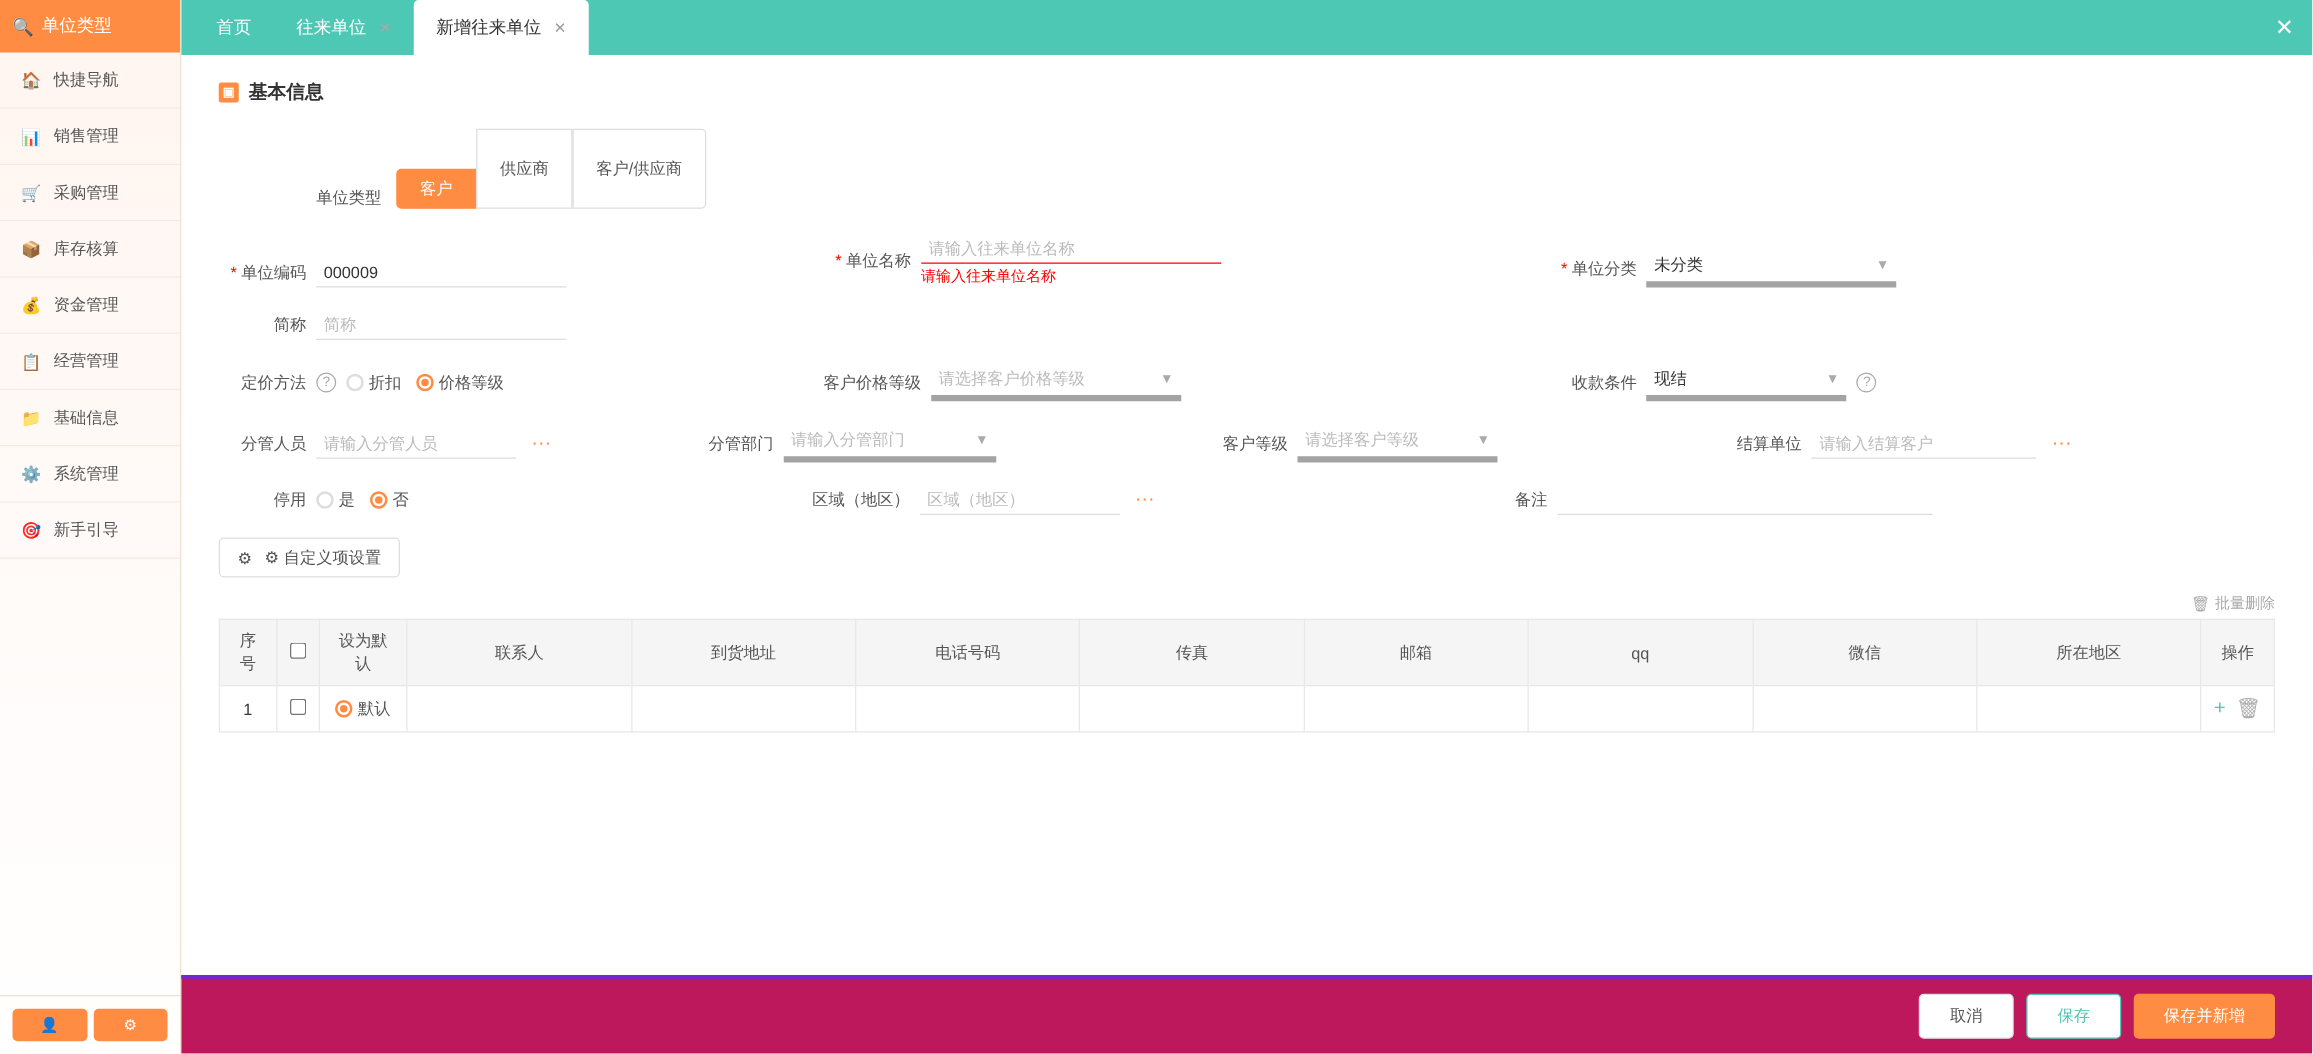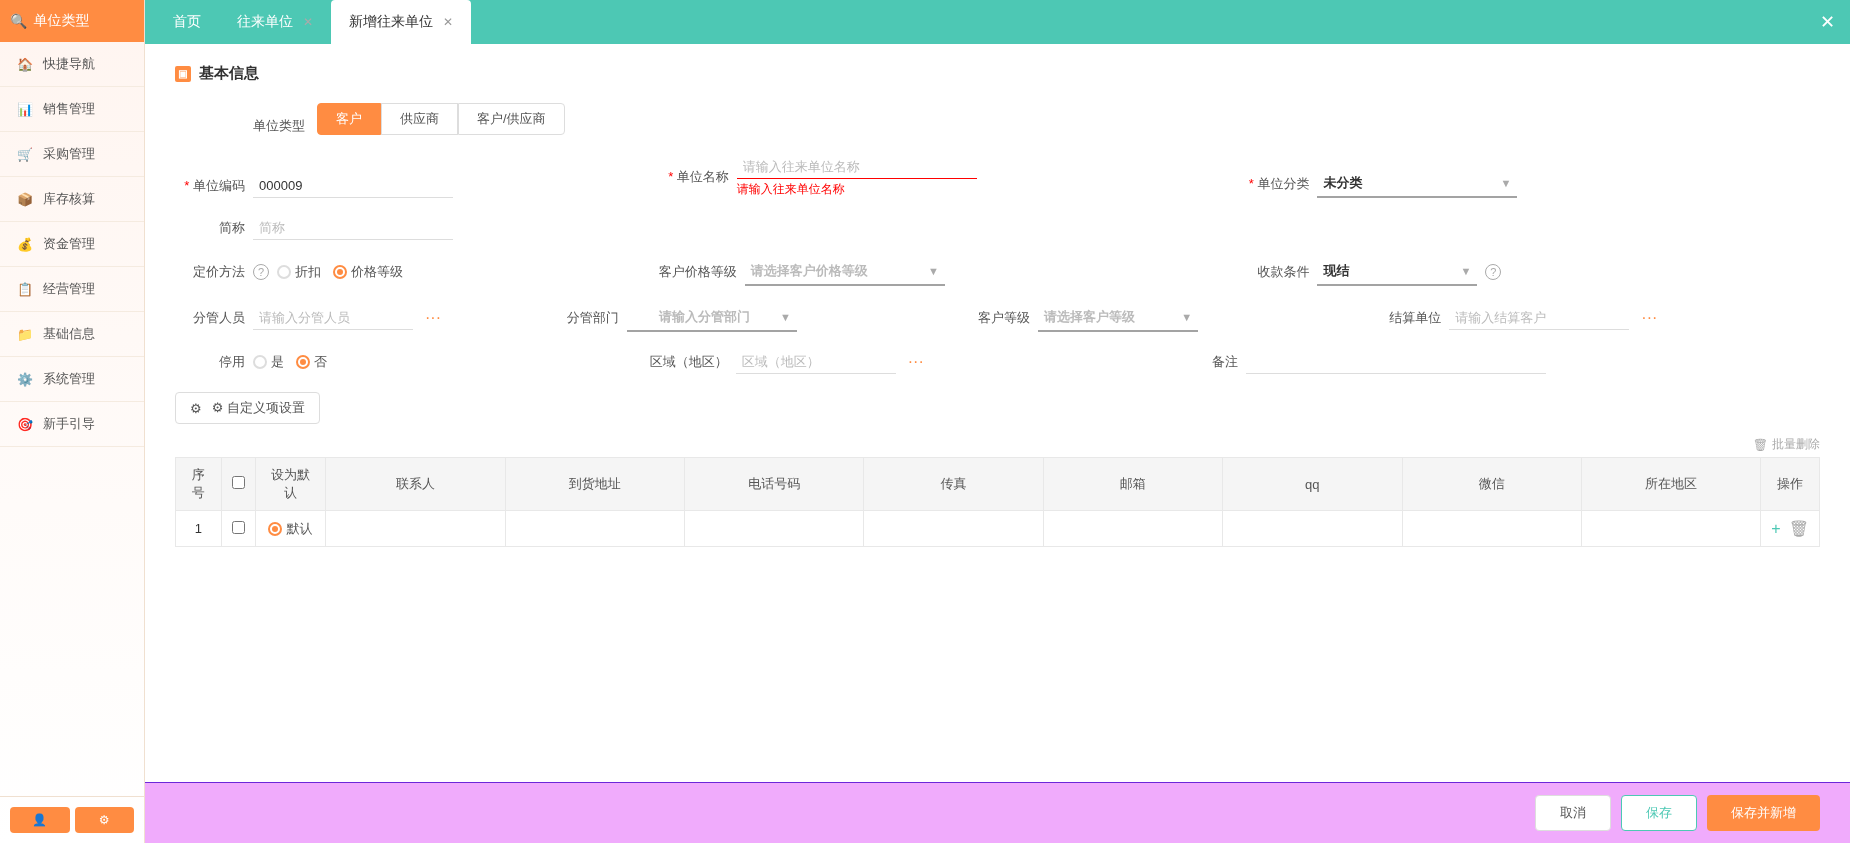--- a/index.html
+++ b/index.html
@@ -146,20 +146,21 @@
       border: 1px solid #ddd;
       background: white;
       cursor: pointer;
       font-size: 13px;
       color: #555;
     }
     .unit-type-btn.active {
       background: #ff8c42;
       color: white;
       border-color: #ff8c42;
+      margin-top: 32px;
     }
     .unit-type-btn:first-child { border-radius: 4px 0 0 4px; }
     .unit-type-btn:last-child { border-radius: 0 4px 4px 0; }
 
     
     .form-row {
       display: flex;
       align-items: flex-end;
       margin-bottom: 18px;
       gap: 0;
@@ -196,28 +197,27 @@
     .form-input::placeholder { color: #bbb; }
     .error-text {
       color: red;
       font-size: 12px;
       margin-top: 2px;
       display: block;
     }
     .form-select {
       display: flex;
       align-items: center;
-      border-bottom: 2px solid #a3a3a3;
+      border-bottom: 5px solid #a3a3a3;
       padding: 4px 6px;
       cursor: pointer;
       min-width: 160px;
       gap: 4px;
       color: #bbb;
       font-size: 13px;
-      font-weight: bold;
     }
     .form-select .select-text { flex: 1; }
     .form-select .chevron { color: #aaa; font-size: 11px; }
     .form-select.has-value .select-text { color: #333; }
 
     
     .radio-group {
       display: flex;
       align-items: center;
       gap: 12px;
@@ -343,22 +343,22 @@
       margin-bottom: 4px;
       display: flex;
       align-items: center;
       justify-content: flex-end;
       gap: 4px;
       cursor: pointer;
     }
 
     
     .footer {
-      background: #f0abfc;
-      border-top: 1px solid #6d28d9;
+      background: #be185d;
+      border-top: 3px solid #6d28d9;
       padding: 12px 30px;
       display: flex;
       justify-content: flex-end;
       gap: 10px;
     }
     .btn-cancel {
       border: 1px solid #ddd;
       background: white;
       color: #555;
       padding: 8px 24px;
@@ -532,21 +532,21 @@
     </div>
 
     <div class="form-row" style="align-items:center;">
       <div class="form-field">
         <span class="form-label">分管人员</span>
         <input class="form-input" type="text" style="width: 160px;" placeholder="请输入分管人员">
         <span class="more-btn">···</span>
       </div>
       <div class="form-field" style="flex:1.1;">
         <span class="form-label">分管部门</span>
-        <div class="form-select" style="width:170px;text-align:center;">
+        <div class="form-select" style="width:170px;">
           <span class="select-text">请输入分管部门</span>
           <span class="chevron">▼</span>
         </div>
       </div>
       <div class="form-field" style="flex:1.1;">
         <span class="form-label">客户等级</span>
         <div class="form-select" style="width:160px;">
           <span class="select-text">请选择客户等级</span>
           <span class="chevron">▼</span>
         </div>

